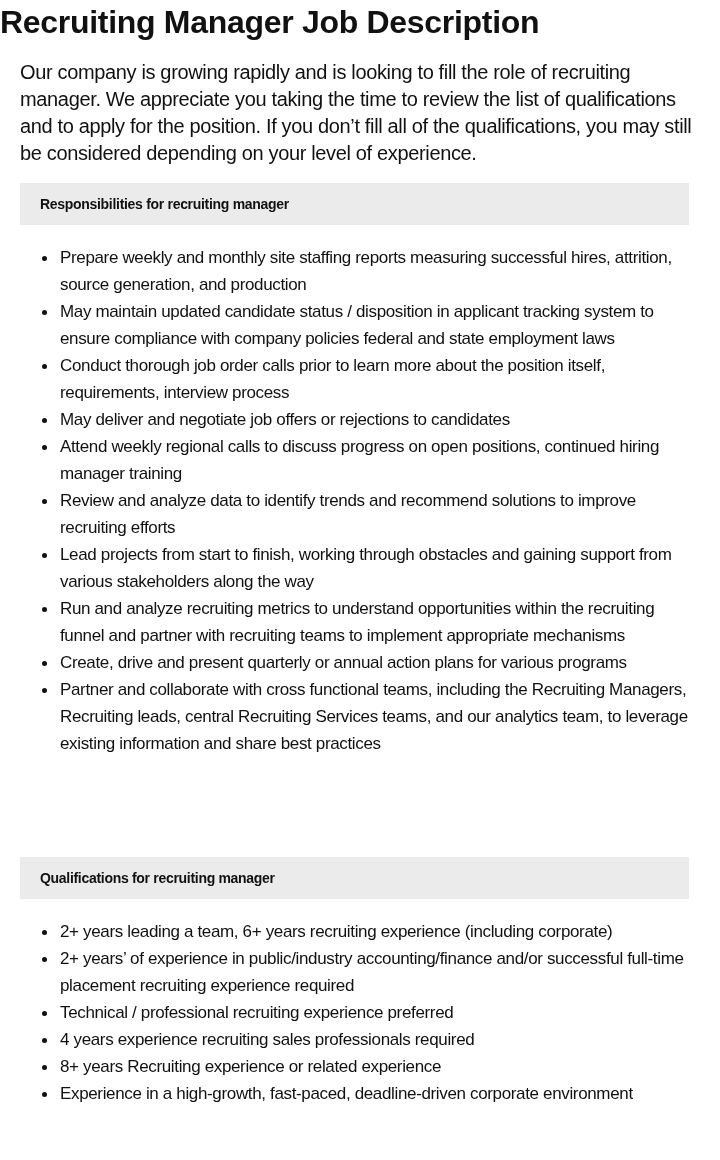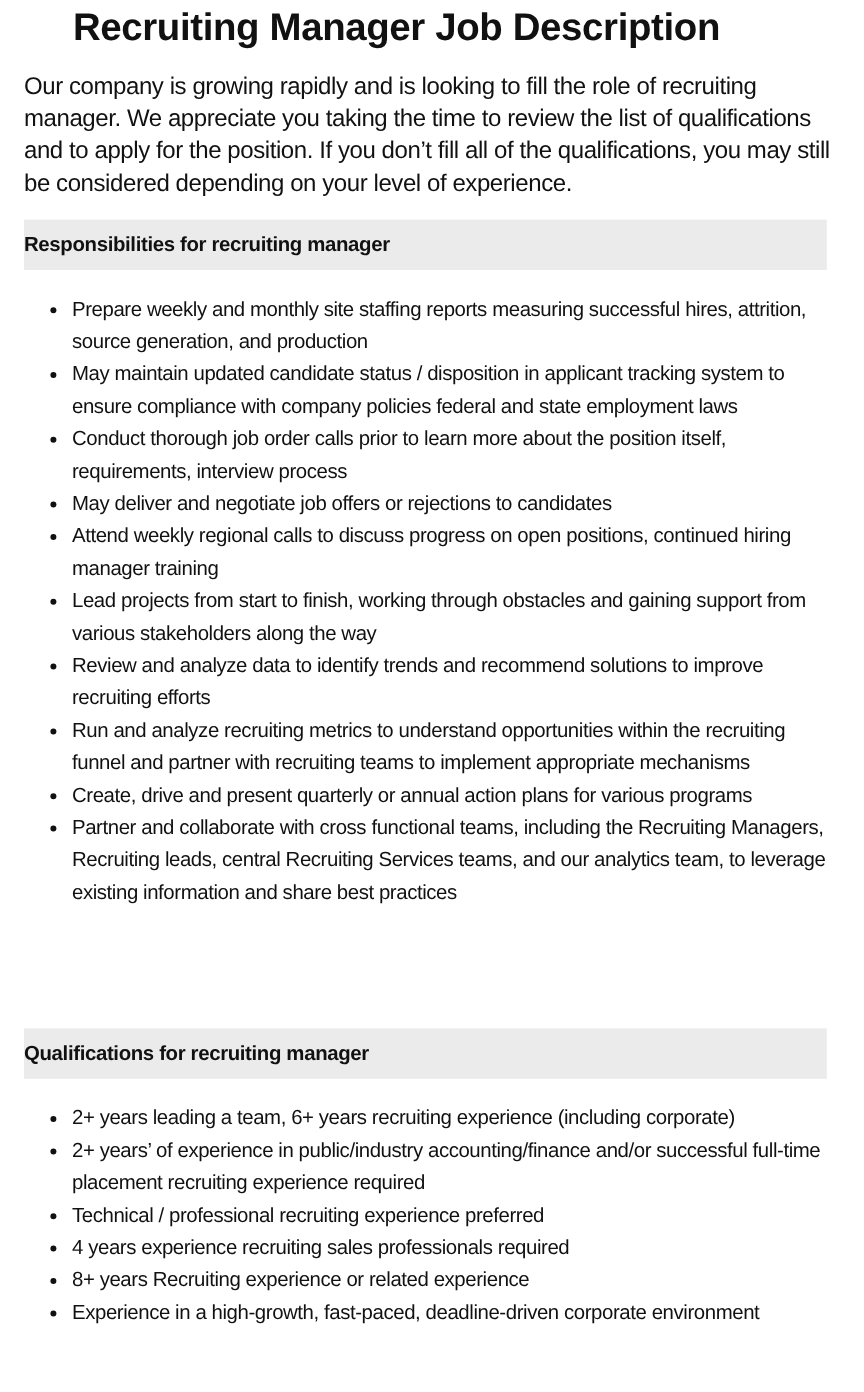--- a/index.html
+++ b/index.html
@@ -8,40 +8,41 @@
     height: 1160px;
     overflow: hidden;
     font-family: "Liberation Sans", sans-serif;
     color: #111111;
   }
   .page { position: relative; width: 720px; }
   h1.title {
     margin: 0;
     position: absolute;
     top: 2px; left: 0; width: 600px;
-    text-align: right;
+    text-align: left;
     font-size: 32px;
     font-weight: bold;
     line-height: 40px;
     letter-spacing: -0.3px;
   }
   .intro {
     position: absolute;
     top: 59px; left: 20px; width: 682px;
     margin: 0;
     font-size: 20px;
     line-height: 27px;
     letter-spacing: -0.35px;
   }
   .section-header {
     position: absolute;
     left: 20px; width: 669px; height: 42px;
     background: #ebebeb;
     box-sizing: border-box;
-    font-size: 17px;
+    padding-left: 20px;
+    font-size: 14px;
     font-weight: bold;
     line-height: 42px;
     letter-spacing: -0.3px;
   }
   ul.list {
     position: absolute;
     left: 20px; width: 680px;
     margin: 0; padding: 0;
     list-style: none;
   }
@@ -70,22 +71,22 @@
   <p class="intro">Our company is growing rapidly and is looking to fill the role of recruiting manager. We appreciate you taking the time to review the list of qualifications and to apply for the position. If you don’t fill all of the qualifications, you may still be considered depending on your level of experience.</p>
 
   <div class="section-header" style="top:183px;">Responsibilities for recruiting manager</div>
 
   <ul class="list" style="top:244px;">
     <li><span class="bullet"></span><span>Prepare weekly and monthly site staffing reports measuring successful hires, attrition, source generation, and production</span></li>
     <li><span class="bullet"></span><span>May maintain updated candidate status / disposition in applicant tracking system to ensure compliance with company policies federal and state employment laws</span></li>
     <li><span class="bullet"></span><span>Conduct thorough job order calls prior to learn more about the position itself, requirements, interview process</span></li>
     <li><span class="bullet"></span><span>May deliver and negotiate job offers or rejections to candidates</span></li>
     <li><span class="bullet"></span><span>Attend weekly regional calls to discuss progress on open positions, continued hiring manager training</span></li>
+    <li><span class="bullet"></span><span>Review and analyze data to identify trends and recommend solutions to improve recruiting efforts</span></li>
     <li><span class="bullet"></span><span>Lead projects from start to finish, working through obstacles and gaining support from various stakeholders along the way</span></li>
-    <li><span class="bullet"></span><span>Review and analyze data to identify trends and recommend solutions to improve recruiting efforts</span></li>
     <li><span class="bullet"></span><span>Run and analyze recruiting metrics to understand opportunities within the recruiting funnel and partner with recruiting teams to implement appropriate mechanisms</span></li>
     <li><span class="bullet"></span><span>Create, drive and present quarterly or annual action plans for various programs</span></li>
     <li><span class="bullet"></span><span>Partner and collaborate with cross functional teams, including the Recruiting Managers, Recruiting leads, central Recruiting Services teams, and our analytics team, to leverage existing information and share best practices</span></li>
   </ul>
 
   <div class="section-header" style="top:857px;">Qualifications for recruiting manager</div>
 
   <ul class="list" style="top:918px;">
     <li><span class="bullet"></span><span>2+ years leading a team, 6+ years recruiting experience (including corporate)</span></li>
     <li><span class="bullet"></span><span>2+ years’ of experience in public/industry accounting/finance and/or successful full-time placement recruiting experience required</span></li>

